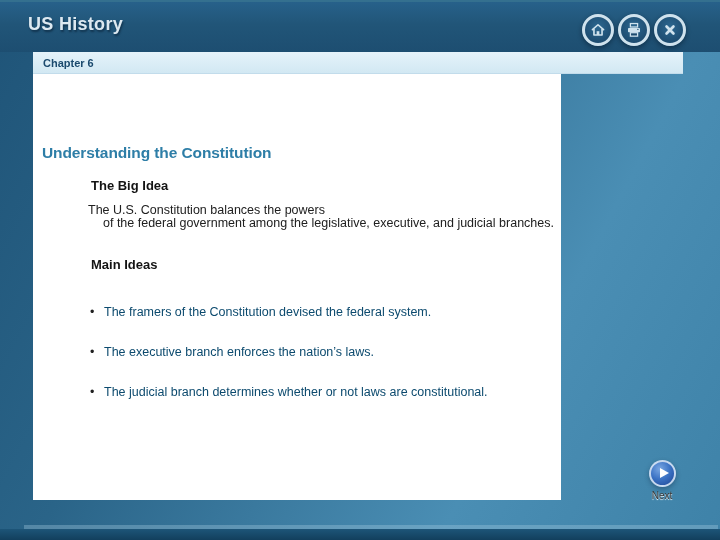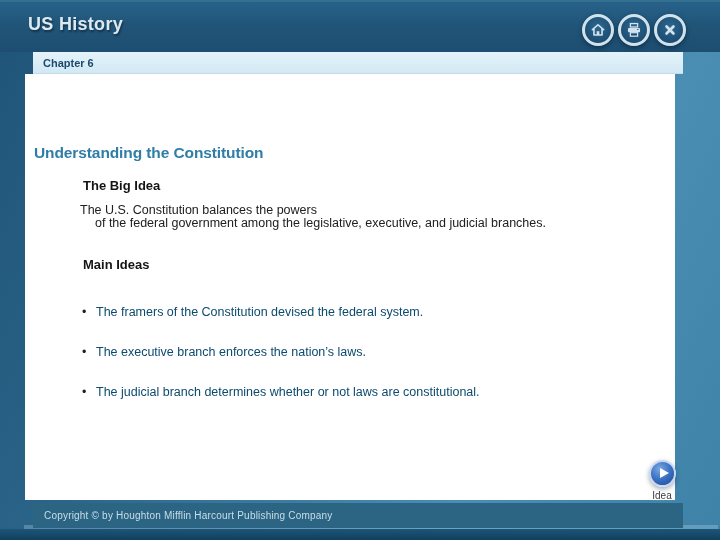--- a/index.html
+++ b/index.html
@@ -40,21 +40,21 @@
     background:linear-gradient(to bottom,#e5f3fa,#d2e8f3);
     border-bottom:1px solid #c2dcEB;
   }
   .chapter-bar span {
     display:block; padding-left:10px; line-height:22px;
     font-size:11px; font-weight:bold; color:#1b4a6e;
   }
 
   
   .panel {
-    position:absolute; left:25px; top:74px; width:650px; height:426px;
+    position:absolute; left:33px; top:74px; width:528px; height:426px;
     background:#ffffff;
   }
   .slide-title {
     position:absolute; left:9px; top:70px;
     font-size:15.5px; font-weight:bold; color:#2e7ea7; letter-spacing:-.1px;
   }
   .sec-heading { position:absolute; font-size:13px; font-weight:bold; color:#141414;margin-left:34px; }
   .h-bigidea { left:24px; top:104px; }
   .h-mainideas { left:24px; top:183px; }
   .para-line { position:absolute; font-size:12.5px; color:#202020; white-space:nowrap; }
@@ -158,22 +158,19 @@
       <li>The framers of the Constitution devised the federal system.</li>
       <li>The executive branch enforces the nation’s laws.</li>
       <li>The judicial branch determines whether or not laws are constitutional.</li>
     </ul>
   </div>
 
   <div class="next">
     <div class="next-circle">
       <span class="next-tri"></span>
     </div>
-    <div class="next-label">Idea</div>
+    <div class="next-label">Next</div>
   </div>
 
   <div class="bottom-line"></div>
   <div class="bottom-strip"></div>
-  <div class="copyright-bar">
-    <span>Copyright © by Houghton Mifflin Harcourt Publishing Company</span>
-  </div>
 
 </div>
 
 </body></html>

